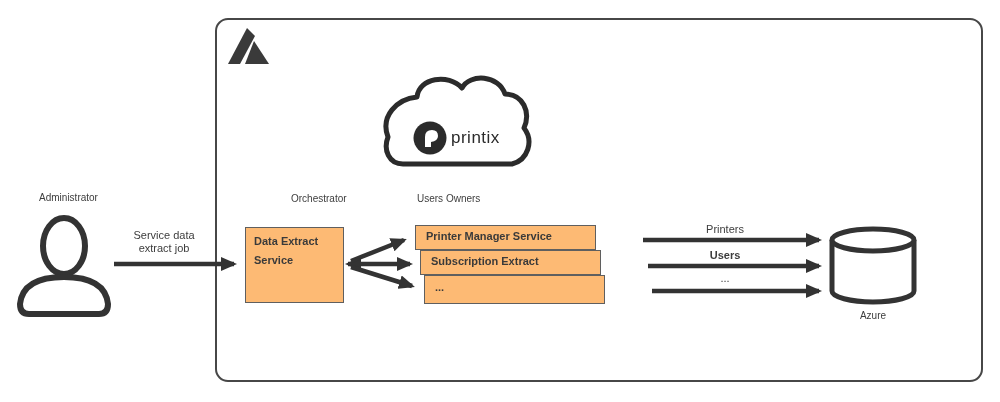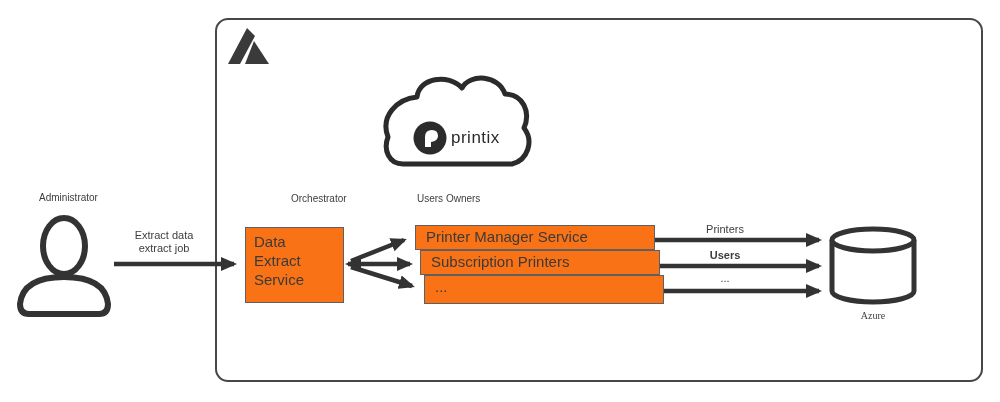--- a/index.html
+++ b/index.html
@@ -16,33 +16,33 @@
   .lbl{white-space:nowrap;}
   .lbl-md{font-size:10px;line-height:18px;}
   .lbl-sm{font-size:11px;line-height:13px;}
   .center{text-align:center;}
   .admin-label{left:12px;top:189px;width:113px;}
   .createjob-label{left:118px;top:229px;width:92px;}
   .createjob-label span{display:block;}
   .orch-label{left:258px;top:190px;margin-left:33px;}
   .owners-label{left:417px;top:190px;}
   .svc-box{
-    box-sizing:border-box;background:#f97316;border:1.5px solid #5f5f5f;
-    font-size:15px;color:#3a3a3a;
+    box-sizing:border-box;background:#fdba74;border:1.5px solid #5f5f5f;
+    font-size:11px;color:#3a3a3a;font-weight:bold;
   }
   .des-box{left:245px;top:227px;width:99px;height:76px;padding:4px 24px 4px 8px;line-height:19px;}
-  .owner-box{width:240px;height:25px;line-height:21px;padding-left:10px;overflow:hidden;}
+  .owner-box{width:181px;height:25px;line-height:21px;padding-left:10px;overflow:hidden;}
   .owner-box-1{left:415px;top:225px;}
   .owner-box-2{left:420px;top:250px;}
   .owner-box-3{left:424px;top:275px;height:29px;line-height:22px;}
   .out-label{left:680px;width:90px;}
   .out-label-1{top:223px;}
   .out-label-2{top:249px;font-weight:bold;}
   .out-label-3{top:272px;}
-  .db-label{left:813px;top:307px;width:120px;line-height:18px;font-family:Liberation Serif, serif;}
+  .db-label{left:813px;top:307px;width:120px;line-height:18px;}
   .db-label span{display:block;}
   .printix-label{left:451px;top:128px;font-size:17px;color:#2b2b2b;letter-spacing:0.5px;}
 </style>
 </head>
 <body>
 
 <div class="stage">
 
   <div class="abs boundary"></div>
 
@@ -85,32 +85,32 @@
       <line x1="351" y1="267" x2="412" y2="286" marker-end="url(#ah)"></line>
       <line x1="643" y1="240" x2="819" y2="240" marker-end="url(#ah)"></line>
       <line x1="648" y1="266" x2="819" y2="266" marker-end="url(#ah)"></line>
       <line x1="652" y1="291" x2="819" y2="291" marker-end="url(#ah)"></line>
     </g>
   </svg>
 
   <div class="abs lbl lbl-md center admin-label">Administrator</div>
 
   <div class="abs lbl-sm center createjob-label">
-    <span>Extract data</span>
+    <span>Service data</span>
     <span>extract job</span>
   </div>
 
   <div class="abs lbl lbl-md orch-label">Orchestrator</div>
 
   <div class="abs svc-box des-box">Data Extract Service</div>
 
   <div class="abs lbl lbl-md owners-label">Users Owners</div>
 
   <div class="abs svc-box owner-box owner-box-1">Printer Manager Service</div>
-  <div class="abs svc-box owner-box owner-box-2">Subscription Printers</div>
+  <div class="abs svc-box owner-box owner-box-2">Subscription Extract</div>
   <div class="abs svc-box owner-box owner-box-3">...</div>
 
   <div class="abs lbl-sm center out-label out-label-1">Printers</div>
   <div class="abs lbl-sm center out-label out-label-2">Users</div>
   <div class="abs lbl-sm center out-label out-label-3">...</div>
 
   <div class="abs lbl-md center db-label">
     <span>Azure</span>
   </div>
 

